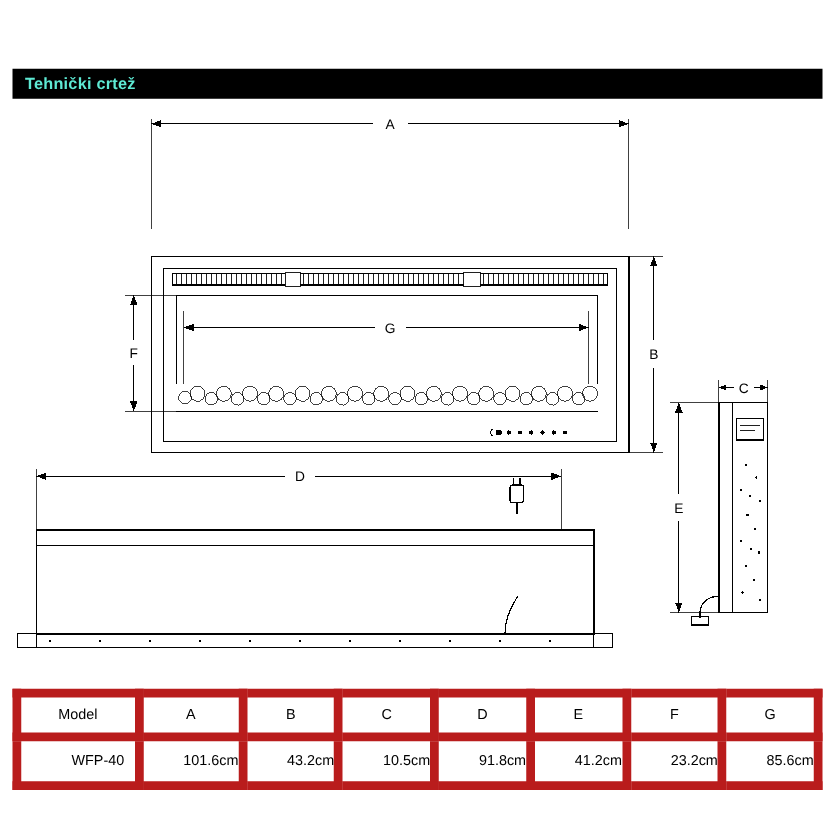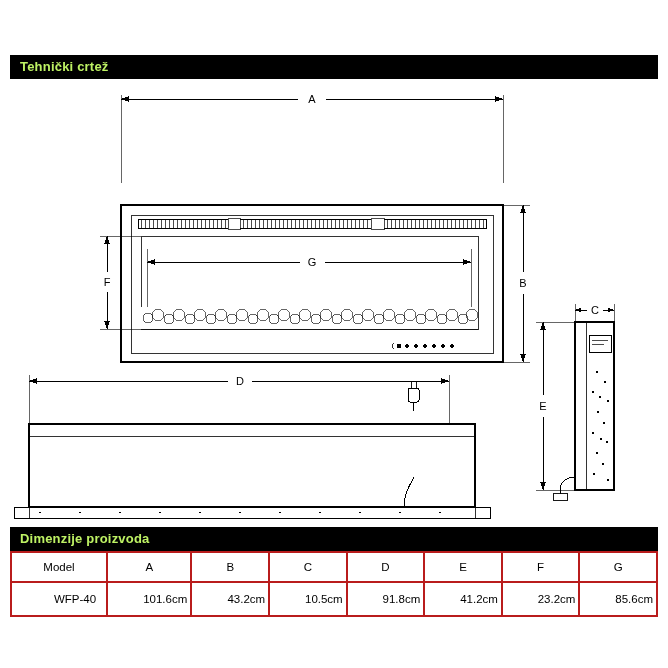--- a/index.html
+++ b/index.html
@@ -22,21 +22,21 @@
     height: 668px;
   }
 
   
   .section-bar {
     position: absolute;
     left: 10px;
     width: 648px;
     height: 24px;
     background: #000000;
-    color: #bef264;
+    color: #5eead4;
     font-size: 13px;
     font-weight: bold;
     line-height: 24px;
     padding-left: 10px;
     box-sizing: border-box;
     letter-spacing: 0.2px;
   }
   #bar-tehnicki { top: 55px; }
   #bar-dimenzije { top: 527px; }
 
@@ -53,21 +53,21 @@
   
   .dim-table {
     position: absolute;
     left: 10px;
     top: 551px;
     width: 648px;
     border-collapse: collapse;
     font-size: 11.5px;
   }
   .dim-table th, .dim-table td {
-    border: 2px solid #b91c1c;
+    border: 7px solid #b91c1c;
     text-align: center;
     font-weight: normal;
     height: 28px;
     padding: 0;
   }
   .dim-table th { font-size: 11.5px; }
   .dim-table td { font-size: 11.5px; }
   .dim-table tr.values td { height: 32px; padding-left: 32px; }
   .col-model { width: 94px; }
 </style>
@@ -330,21 +330,20 @@
         <line x1="543" y1="243" x2="543" y2="316"></line>
         <line x1="543" y1="338" x2="543" y2="411"></line>
         <polygon points="543,243 540,251 546,251" fill="#000000" stroke="none"></polygon>
         <polygon points="543,411 540,403 546,403" fill="#000000" stroke="none"></polygon>
         <text x="543" y="331" font-family="Liberation Sans, sans-serif" font-size="11" fill="#000000" stroke="none" text-anchor="middle">E</text>
 
       </g>
     </svg>
   </div>
 
-  <div class="section-bar" id="bar-dimenzije">Dimenzije proizvoda</div>
 
   <table class="dim-table">
     <thead>
       <tr>
         <th class="col-model">Model</th>
         <th>A</th>
         <th>B</th>
         <th>C</th>
         <th>D</th>
         <th>E</th>

